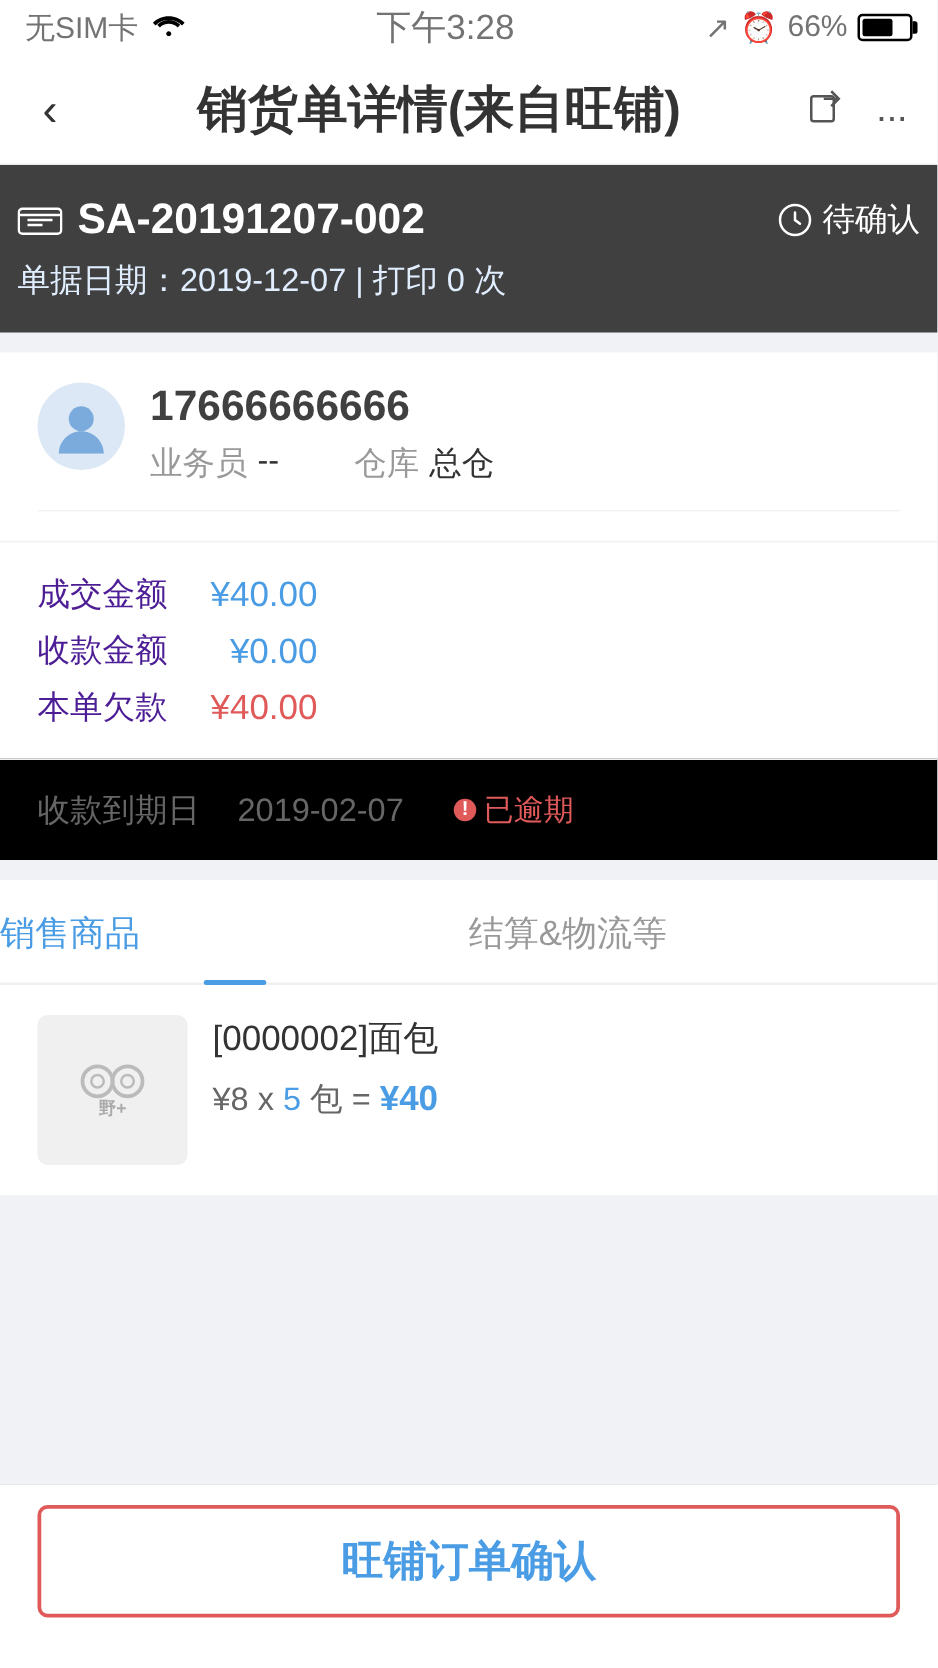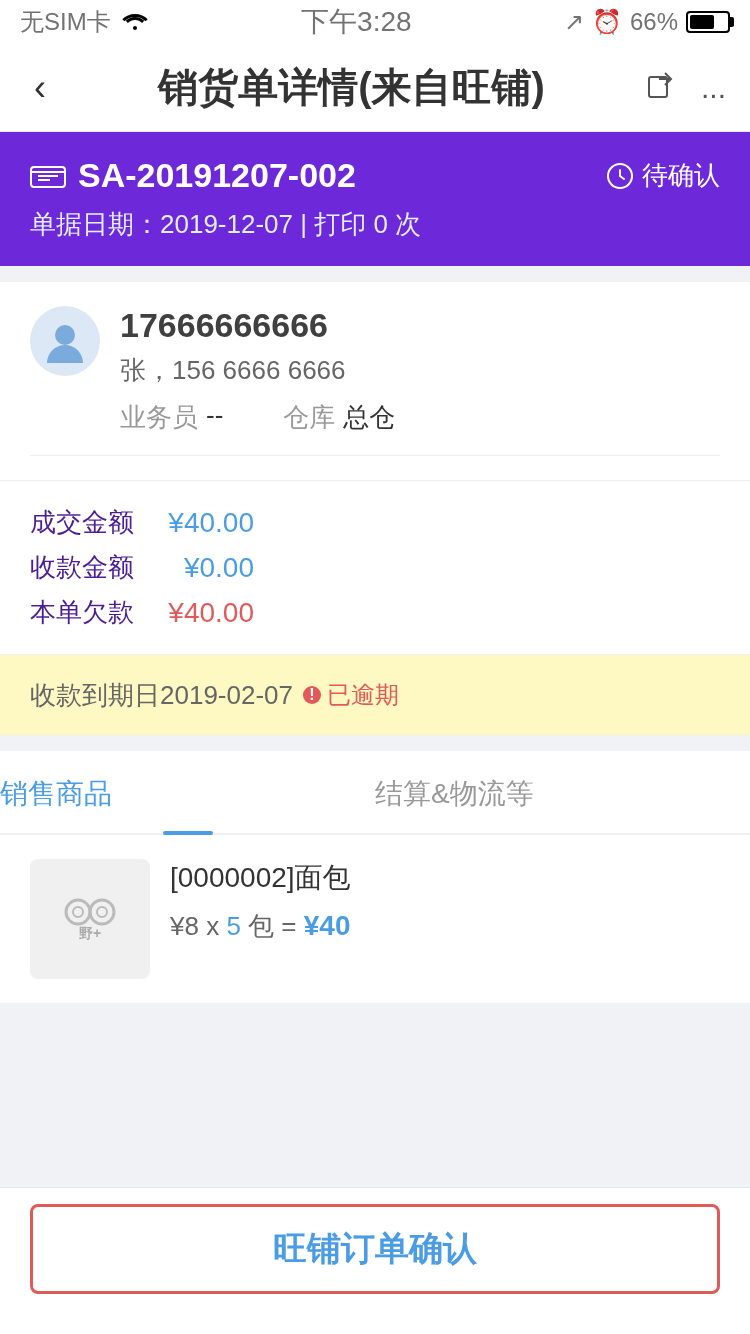--- a/index.html
+++ b/index.html
@@ -84,22 +84,22 @@
       gap: 24px;
     }
     .nav-icon {
       font-size: 30px;
       color: #555;
       cursor: pointer;
     }
 
     
     .order-header {
-      background: #6d28d9;
-      padding: 24px 30px;
+      background: #404040;
+      padding: 24px 14px;
       margin: 0;
     }
     .order-header-top {
       display: flex;
       align-items: center;
       justify-content: space-between;
       margin-bottom: 12px;
     }
     .order-id {
       font-size: 34px;
@@ -188,25 +188,25 @@
       margin-bottom: 10px;
       font-size: 26px;
     }
     .summary-row:last-child { margin-bottom: 0; }
     .amount-label { color: #4c1d95; }
     .amount-value { color: #4a9de4; font-size: 28px; min-width: 100px; text-align: right; }
     .amount-value.red { color: #e05a5a; }
 
     
     .due-date-section {
-      background: #fef9c3;
+      background: #000000;
       padding: 20px 30px;
       display: flex;
       align-items: center;
-      gap: 0;
+      gap: 30px;
       font-size: 26px;
       color: #666;
       border-top: 1px solid #f0f0f0;
     }
     .overdue-badge {
       background: transparent;
       color: #e05a5a;
       font-size: 24px;
       padding: 4px 10px;
       border-radius: 20px;
@@ -389,21 +389,20 @@
 <div class="white-card">
   <div class="customer-section">
     <div class="avatar">
       <svg width="44" height="44" viewBox="0 0 44 44" fill="none">
         <circle cx="22" cy="16" r="10" fill="#7aabdc"></circle>
         <path d="M4 44c0-9.9 8.1-18 18-18s18 8.1 18 18" fill="#7aabdc"></path>
       </svg>
     </div>
     <div class="customer-info">
       <div class="customer-name">17666666666</div>
-      <div class="customer-phone">张，156 6666 6666</div>
       <div class="customer-meta">
         <div class="meta-item">
           <span class="meta-label">业务员</span>
           <span class="meta-value">--</span>
         </div>
         <div class="meta-item">
           <span class="meta-label">仓库</span>
           <span class="meta-value">总仓</span>
         </div>
       </div>

